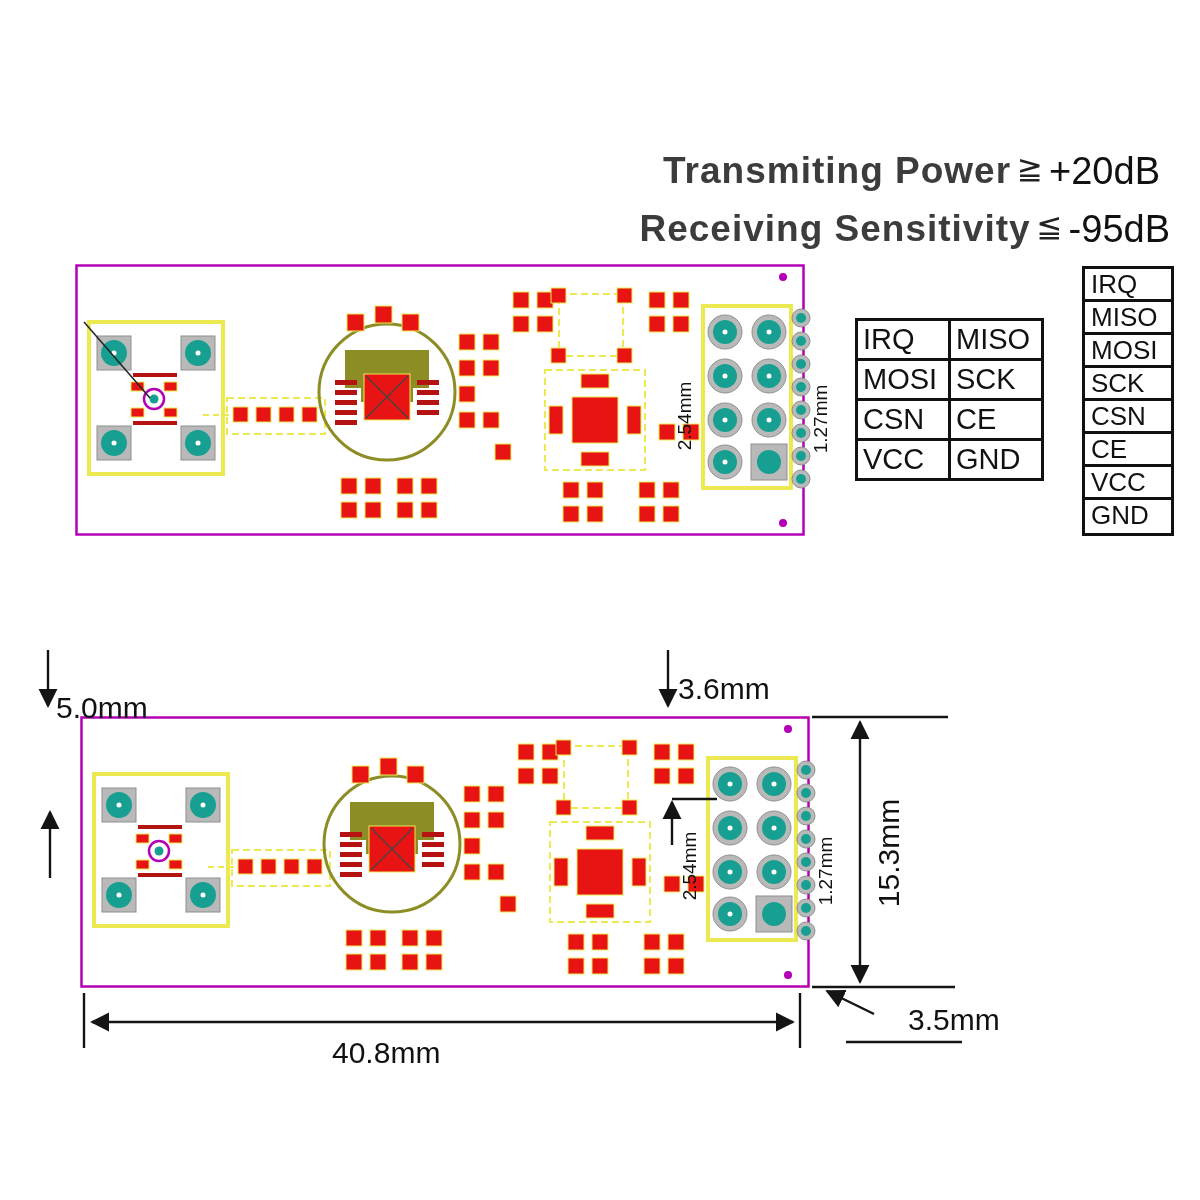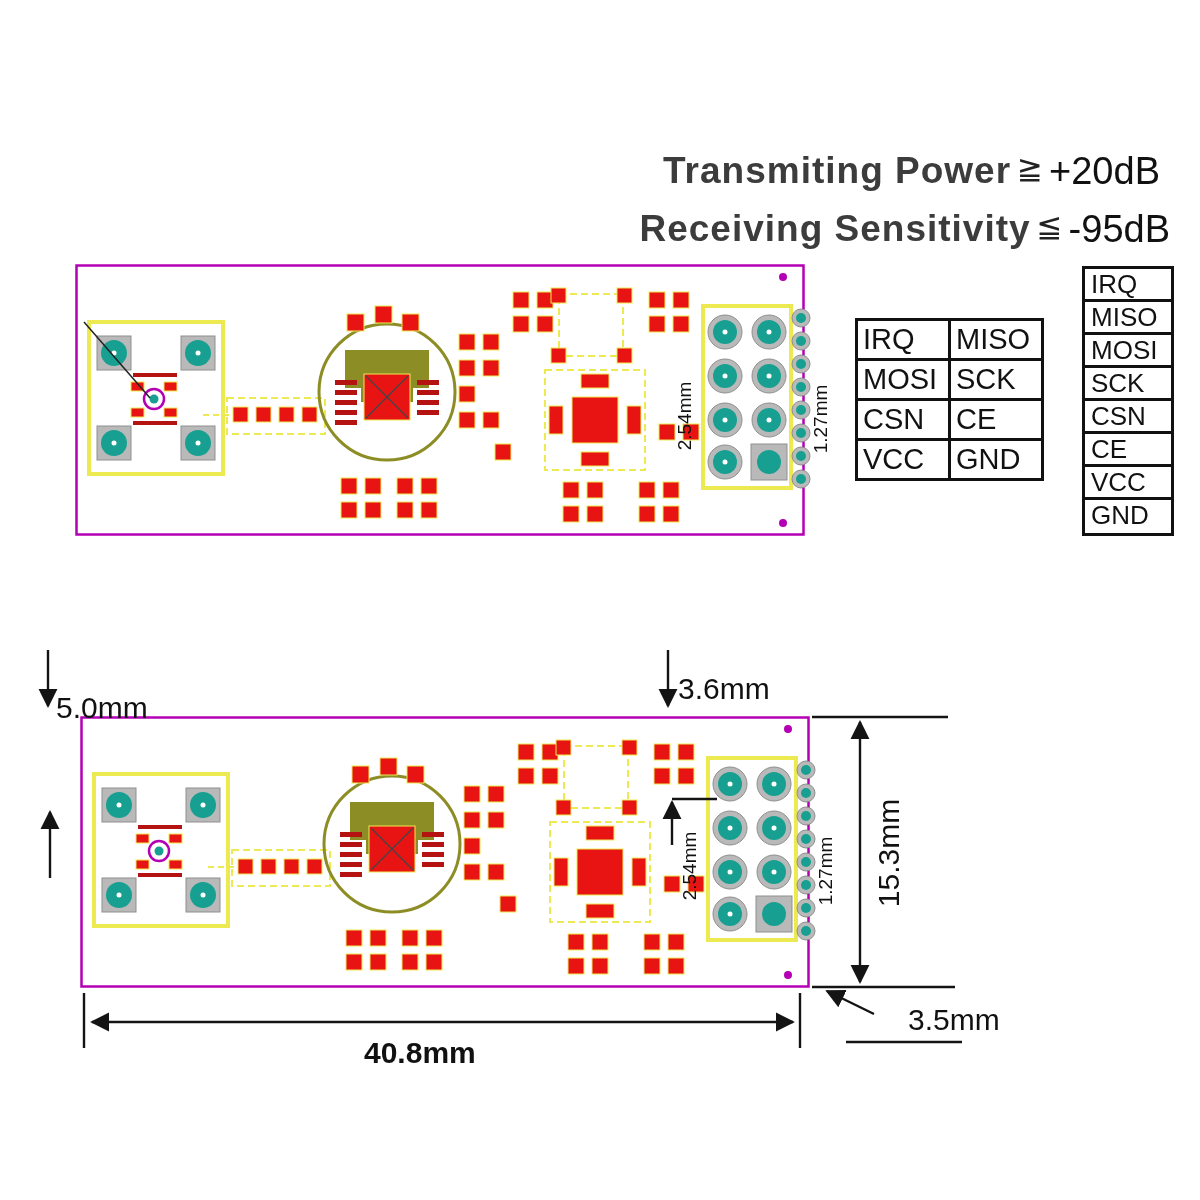--- a/index.html
+++ b/index.html
@@ -311,13 +311,13 @@
 
   <line class="dim" x1="84" y1="993" x2="84" y2="1048"></line>
   <line class="dim" x1="800" y1="993" x2="800" y2="1048"></line>
   <line class="dim" x1="92" y1="1022" x2="793" y2="1022" marker-start="url(#ah)" marker-end="url(#ah)"></line>
 </svg>
 
 <div class="dim-label" style="left:56px; top:672px;margin-top:19px;">5.0mm</div>
 <div class="dim-label" style="left:678px; top:672px;">3.6mm</div>
 <div class="dim-label rot" style="left:889px; top:853px;">15.3mm</div>
 <div class="dim-label" style="left:870px; top:1003px;margin-left:38px;">3.5mm</div>
-<div class="dim-label" style="left:364px; top:1036px;font-weight:bold;">40.8mm</div>
+<div class="dim-label" style="left:332px; top:1036px;">40.8mm</div>
 
 </body></html>

